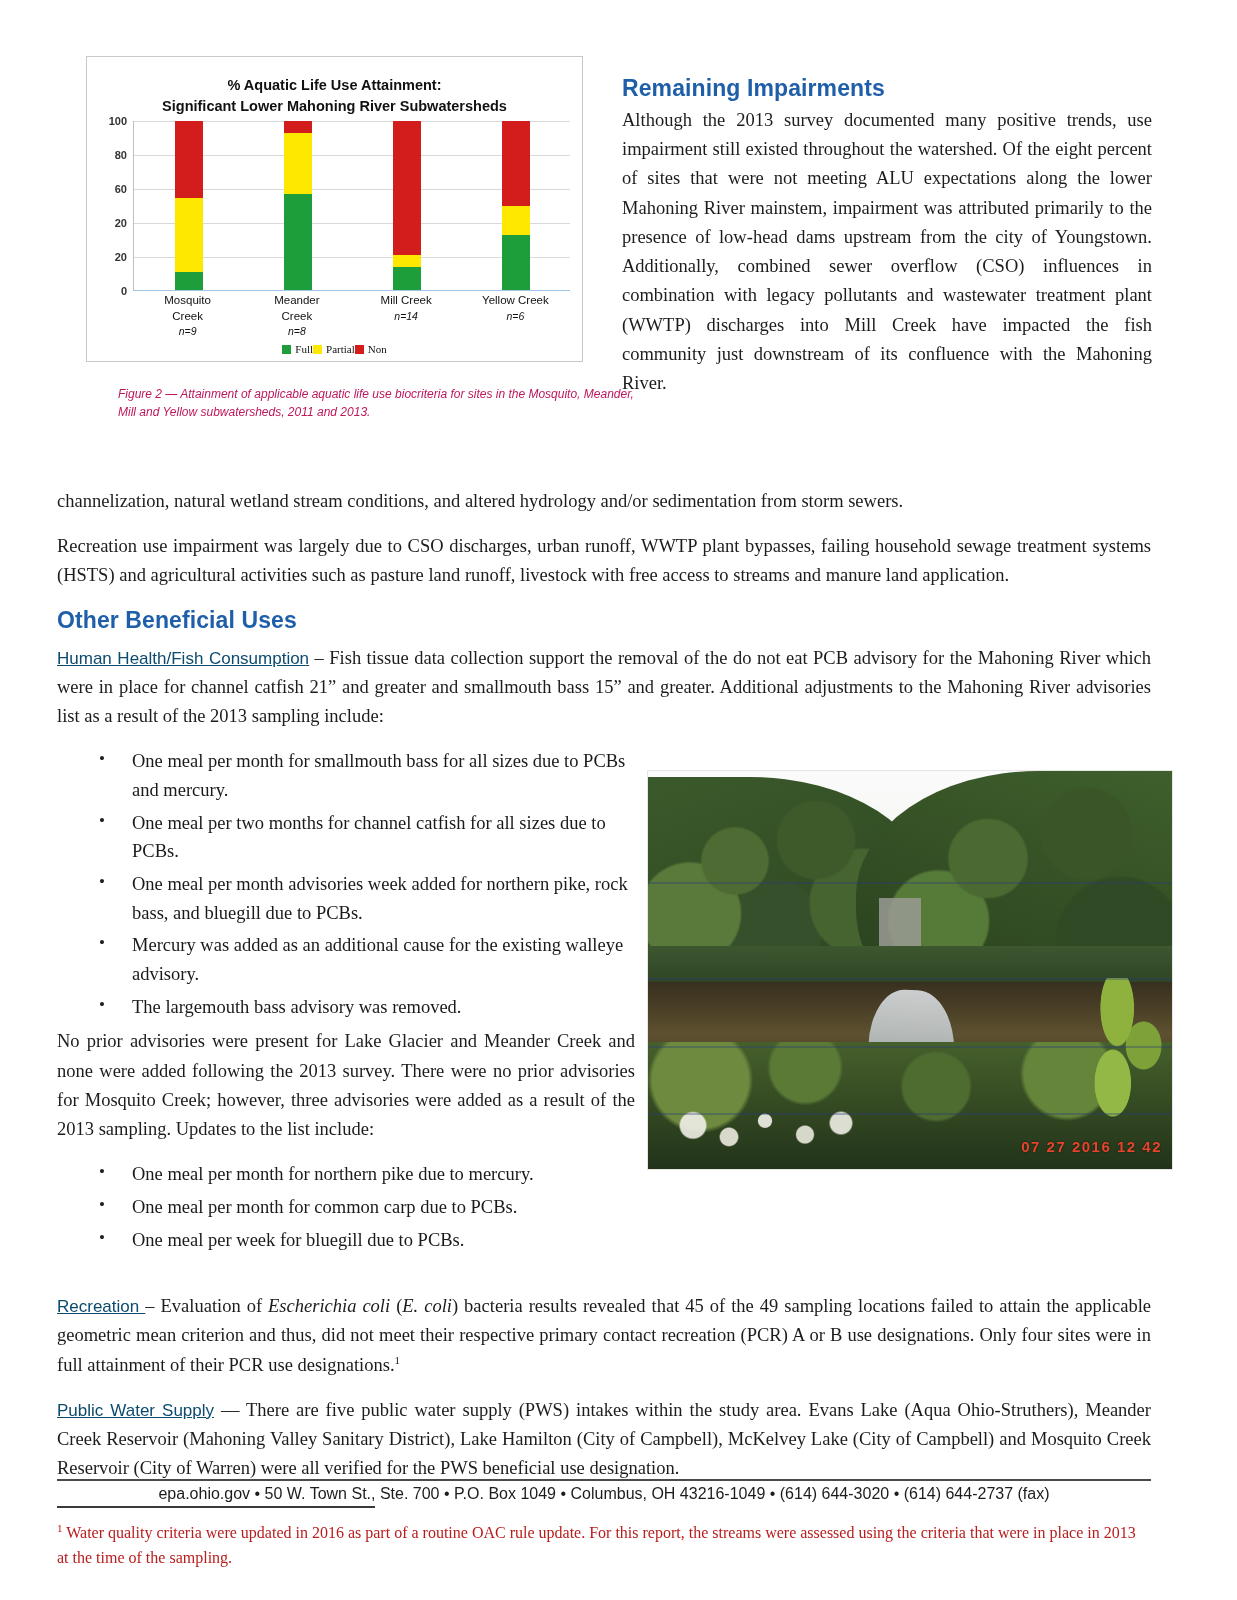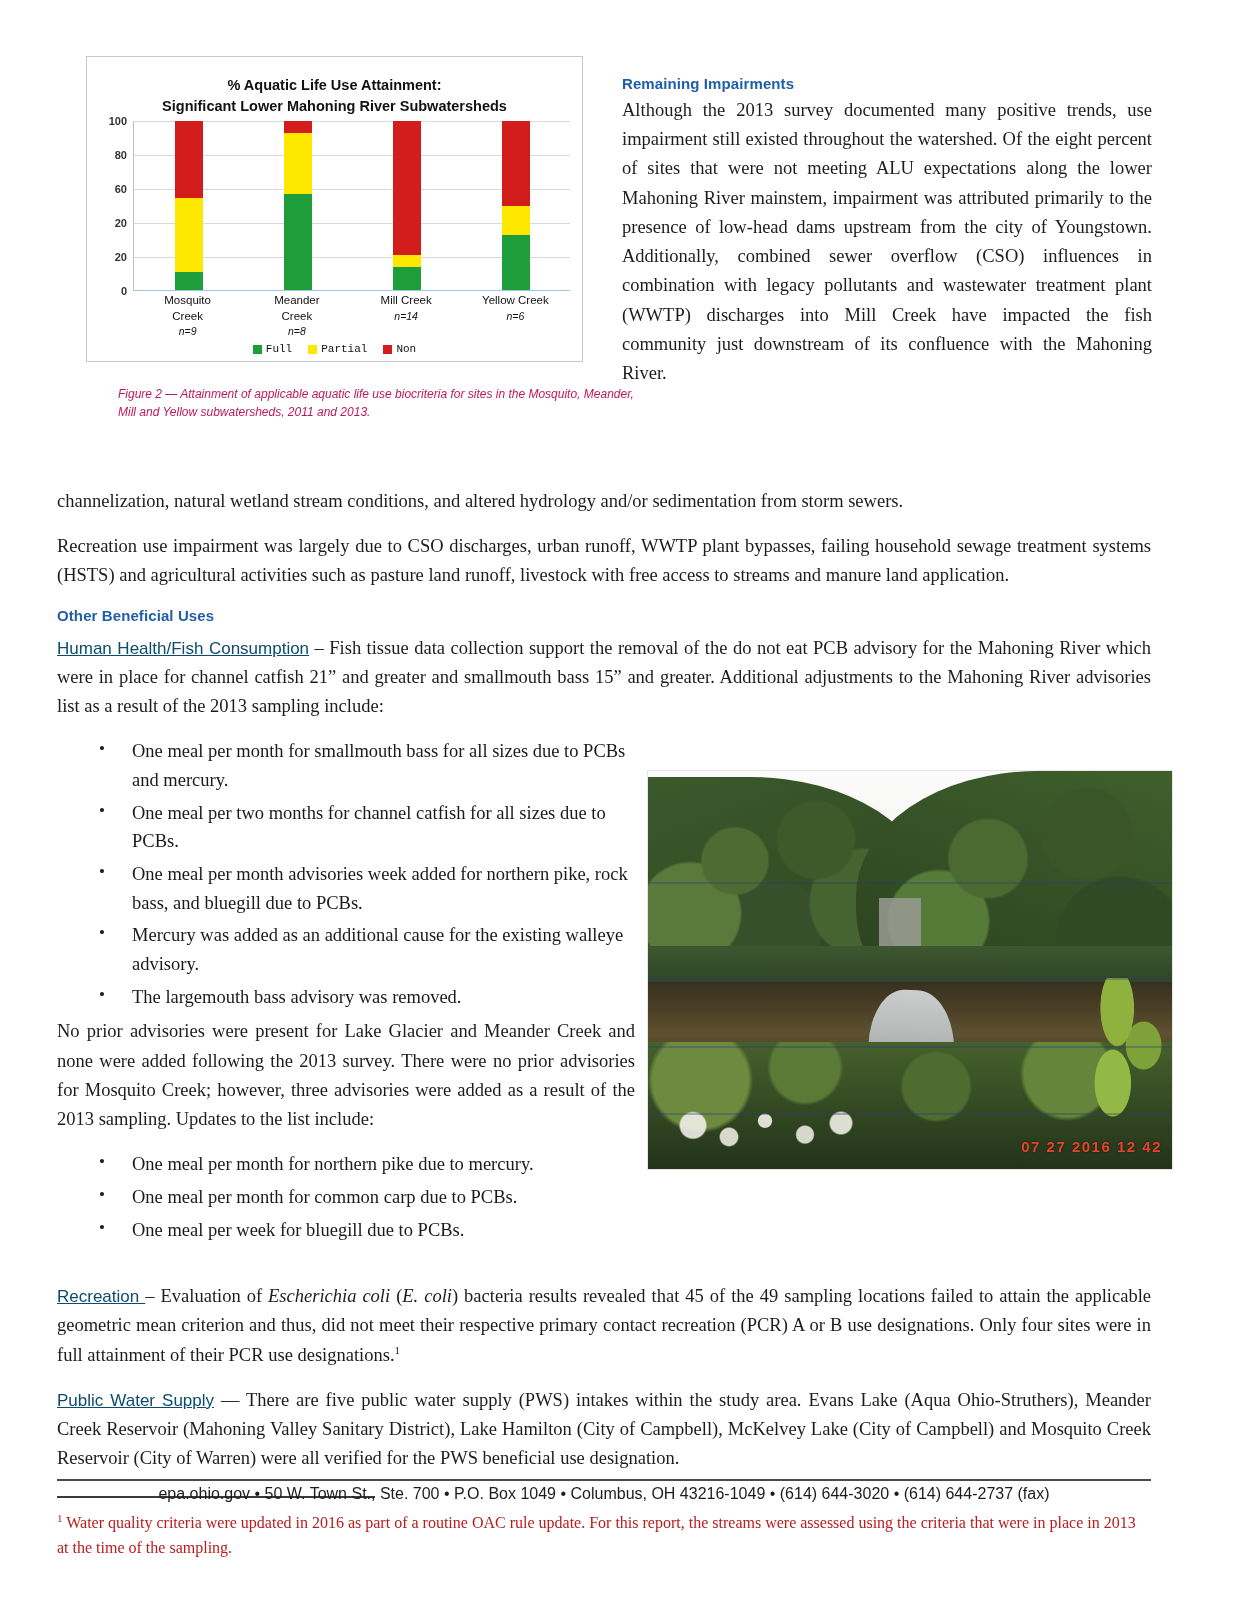--- a/index.html
+++ b/index.html
@@ -17,21 +17,21 @@
   
   .body-text {
     font-family:"Liberation Serif", serif;
     font-size:18.5px;
     line-height:1.58;
     text-align:justify;
     color:#1c1c1c;
   }
   .h2 {
     font-family:"Liberation Sans", sans-serif;
-    font-size:15px;
+    font-size:23px;
     font-weight:bold;
     color:#1f5fa9;
     letter-spacing:.1px;
   }
   .underline-head {
     font-family:"Liberation Sans", sans-serif;
     font-size:17px;
     color:#0c4a6e;
     text-decoration:underline;
     font-weight:normal;
@@ -100,22 +100,22 @@
   }
   .x-label {
     width:90px; text-align:center;
     font-family:"Liberation Sans", sans-serif;
     font-size:11.5px; color:#111; line-height:1.35;
   }
   .x-label .n { font-style:italic; font-size:10.5px; }
 
   .legend {
     position:absolute; left:0; right:0; bottom:6px;
-    display:flex; justify-content:center; gap:16px;
-    font-family:Liberation Mono, monospace; font-size:11px; color:#111;
+    display:flex; justify-content:center; 
+    font-family:Liberation Serif, serif; font-size:11px; color:#111;
   }
   .legend-item { display:flex; align-items:center; gap:4px; }
   .swatch { width:9px; height:9px; display:inline-block; }
   .swatch.full { background:#1e9e3a; }
   .swatch.partial { background:#ffe800; }
   .swatch.non { background:#d31c1c; }
 
   .fig2-caption {
     position:absolute; left:70px; top:385px; width:520px;
   }

